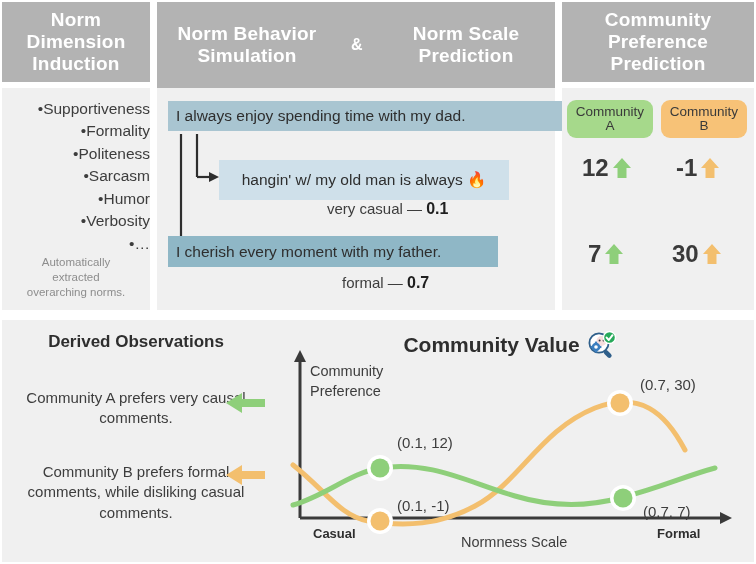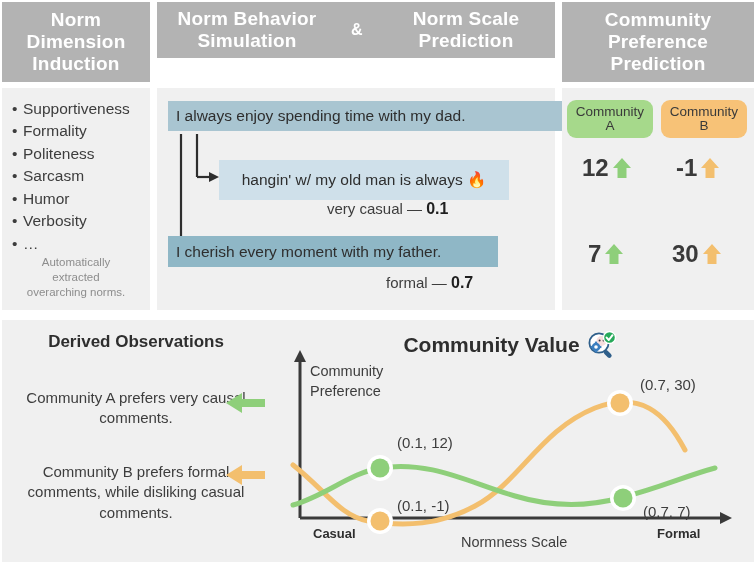--- a/index.html
+++ b/index.html
@@ -11,38 +11,38 @@
   .root{position:absolute;inset:0;}
 
   
   .hdr{
     position:absolute;background:#b3b3b3;color:#ffffff;
     display:flex;align-items:center;justify-content:center;
     text-align:center;font-weight:bold;line-height:1.16;
     letter-spacing:.2px;
   }
   #hdr-1{left:2px;top:2px;width:148px;height:80px;font-size:19px;}
-  #hdr-2{left:157px;top:2px;width:398px;height:56px;font-size:19px;}
+  #hdr-2{left:157px;top:2px;width:398px;height:86px;font-size:19px;}
   #hdr-3{left:562px;top:2px;width:192px;height:80px;font-size:19px;}
 
   .hdr2-inner{display:flex;align-items:center;justify-content:center;width:100%;gap:0;}
   .h2a{width:172px;text-align:center;}
   .h2amp{width:48px;text-align:center;font-size:16px;font-weight:bold;}
   .h2b{width:170px;text-align:center;}
 
   
   .panel{position:absolute;background:#f0f0f0;}
   #panel-left{left:2px;top:88px;width:148px;height:222px;}
   #panel-mid{left:157px;top:88px;width:398px;height:222px;}
   #panel-right{left:562px;top:88px;width:192px;height:222px;}
   #panel-obs{left:2px;top:320px;width:268px;height:242px;}
   #panel-chart{left:265px;top:320px;width:489px;height:242px;}
 
   
-  .dim-list{margin:0;padding:10px 0 0 10px;list-style:none;}
+  .dim-list{margin:0;padding:10px 0 0 10px;list-style:none;text-align:right;}
   .dim-list li{font-size:15.5px;color:#3d3d3d;line-height:1.45;white-space:nowrap;}
   .dim-list li::before{content:"\2022";display:inline-block;width:11px;color:#3d3d3d;}
   .dim-note{
     position:absolute;left:0;right:0;bottom:10px;text-align:center;
     font-size:11.5px;color:#8d8d8d;line-height:1.3;padding:0 20px;
   }
 
   
   .cmt{
     position:absolute;display:flex;align-items:center;
@@ -50,21 +50,21 @@
   }
   #cmt-root{left:11px;top:13px;width:396px;height:30px;background:#a9c5d1;}
   #cmt-casual{left:62px;top:72px;width:290px;height:40px;background:#cfe0ea;justify-content:center;}
   #cmt-formal{left:11px;top:148px;width:330px;height:31px;background:#8fb7c6;}
 
   .scale{
     position:absolute;font-size:15px;color:#3d3d3d;white-space:nowrap;
   }
   .scale b{font-weight:bold;font-size:16px;color:#1f1f1f;}
   #scale-casual{left:170px;top:112px;}
-  #scale-formal{left:185px;top:186px;margin-left:44px;}
+  #scale-formal{left:185px;top:186px;}
 
   .connector{position:absolute;left:0;top:0;width:398px;height:222px;pointer-events:none;}
 
   
   .badge{
     position:absolute;top:12px;width:86px;height:38px;border-radius:9px;
     display:flex;flex-direction:column;align-items:center;justify-content:center;
     font-size:13.5px;color:#3a3a3a;line-height:1.06;
   }
   #badge-a{left:5px;background:#a6d98b;}

